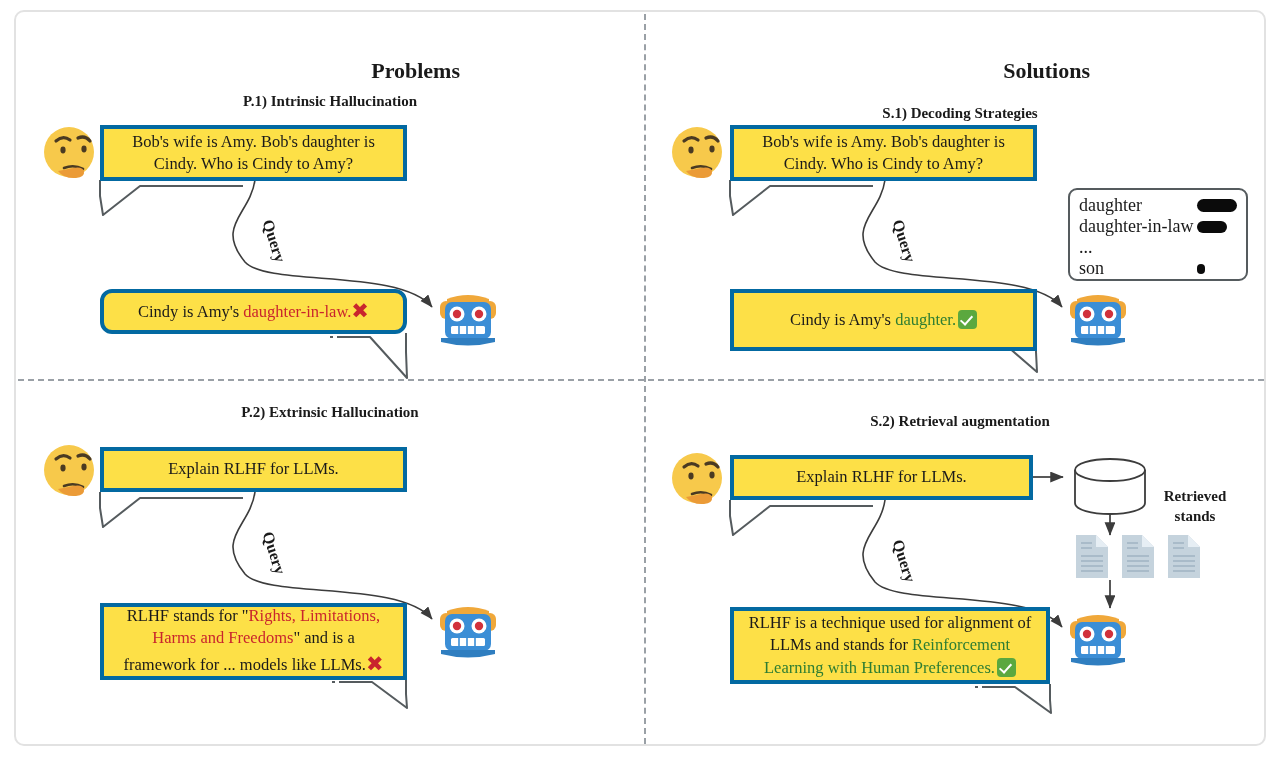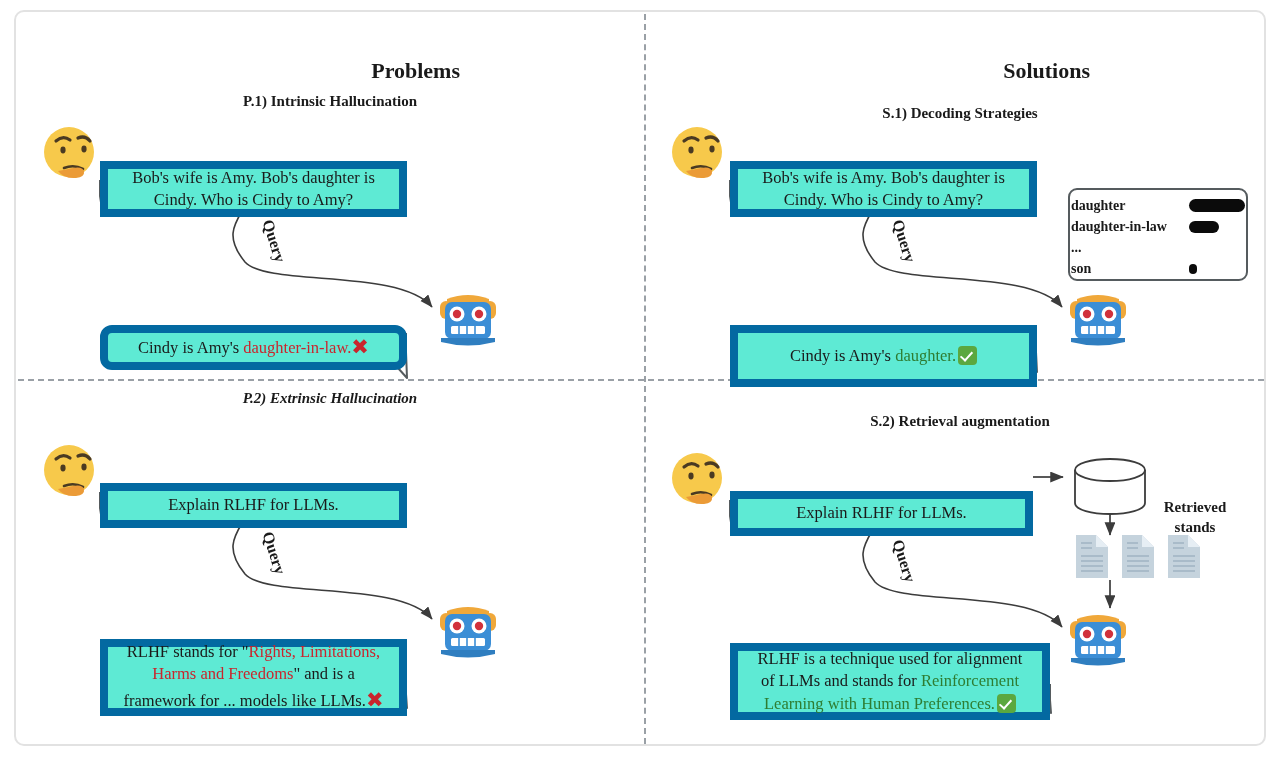--- a/index.html
+++ b/index.html
@@ -6,55 +6,55 @@
   body{width:1284px;height:760px;position:relative;overflow:hidden;
        font-family:"Liberation Serif", serif; color:#1a1a1a;}
   .frame{position:absolute;left:14px;top:10px;width:1252px;height:736px;
          border:2px solid #e2e2e2;border-radius:10px;box-sizing:border-box;}
   .vdiv{position:absolute;left:644px;top:14px;width:0;height:730px;
         border-left:2px dashed #9aa0a6;}
   .hdiv{position:absolute;left:18px;top:379px;width:1246px;height:0;
         border-top:2px dashed #9aa0a6;}
   .col-title{position:absolute;font-weight:bold;font-size:22px;text-align:right;}
   .sec-title{position:absolute;font-weight:bold;font-size:15px;text-align:center;}
-  .bubble{position:absolute;box-sizing:border-box;border:8px solid #0369a1;
-          background:#5eead4;display:flex;align-items:center;justify-content:center;
-          text-align:center;font-size:16.5px;line-height:1.35;padding:6px 12px;margin-top:36px;}
+  .bubble{position:absolute;box-sizing:border-box;border:4px solid #0369a1;
+          background:#fde047;display:flex;align-items:center;justify-content:center;
+          text-align:center;font-size:16.5px;line-height:1.35;padding:6px 12px;}
   .svgl{position:absolute;left:0;top:0;width:1284px;height:760px;pointer-events:none;}
   .qlabel{position:absolute;font-size:16px;font-weight:bold;
           transform:rotate(72deg);transform-origin:center center;}
   .red{color:#c9252d;}
   .green{color:#2e7d32;}
   .xmark{color:#c9252d;font-weight:bold;font-size:21px;
          font-family:"DejaVu Sans",sans-serif;vertical-align:-1px;}
   .ckbox{display:inline-block;width:19px;height:19px;background:#5ba83f;
          border-radius:4px;position:relative;vertical-align:-4px;margin-left:2px;}
   .ckbox:after{content:"";position:absolute;left:5px;top:3px;width:5px;height:10px;
          border:solid #fff;border-width:0 2.6px 2.6px 0;transform:rotate(42deg);}
   .probbox{position:absolute;box-sizing:border-box;border:2px solid #555b5e;
-           border-radius:9px;background:#fff;padding:5px 1px;font-size:14px;font-weight:bold;}
+           border-radius:9px;background:#fff;padding:5px 9px;font-size:18px;}
   .prow{display:flex;align-items:center;height:21px;}
   .plabel{flex:0 0 118px;white-space:nowrap;}
   .pbar{background:#0b0b0b;border-radius:7px;height:12px;}
   .ctxlabel{position:absolute;font-weight:bold;font-size:15px;text-align:center;
-            line-height:1.3;margin-top:11px;}
+            line-height:1.3;}
 </style>
 </head>
 <body>
 
 <div class="frame"></div>
 <div class="vdiv"></div>
 <div class="hdiv"></div>
 
 <div class="col-title" style="left:200px;top:58px;width:260px;">Problems</div>
 <div class="col-title" style="left:830px;top:58px;width:260px;">Solutions</div>
 
 <div class="sec-title" style="left:170px;top:93px;width:320px;">P.1) Intrinsic Hallucination</div>
 <div class="sec-title" style="left:810px;top:93px;width:300px;margin-top:12px;">S.1) Decoding Strategies</div>
-<div class="sec-title" style="left:170px;top:390px;width:320px;font-style:italic;">P.2) Extrinsic Hallucination</div>
+<div class="sec-title" style="left:170px;top:404px;width:320px;">P.2) Extrinsic Hallucination</div>
 <div class="sec-title" style="left:800px;top:413px;width:320px;">S.2) Retrieval augmentation</div>
 
 <svg class="svgl" viewBox="0 0 1284 760">
   <defs>
     <marker id="ah" markerWidth="9" markerHeight="9" refX="7.5" refY="3.2" orient="auto" markerUnits="strokeWidth">
       <path d="M0,0 L8,3.2 L0,6.4 z" fill="#3c3c3c"></path>
     </marker>
   </defs>
 
   <path d="M100,180 L100,196 L103,215 L140,186 L246,186" fill="#fff" stroke="#555b5e" stroke-width="2" stroke-linejoin="round"></path>

